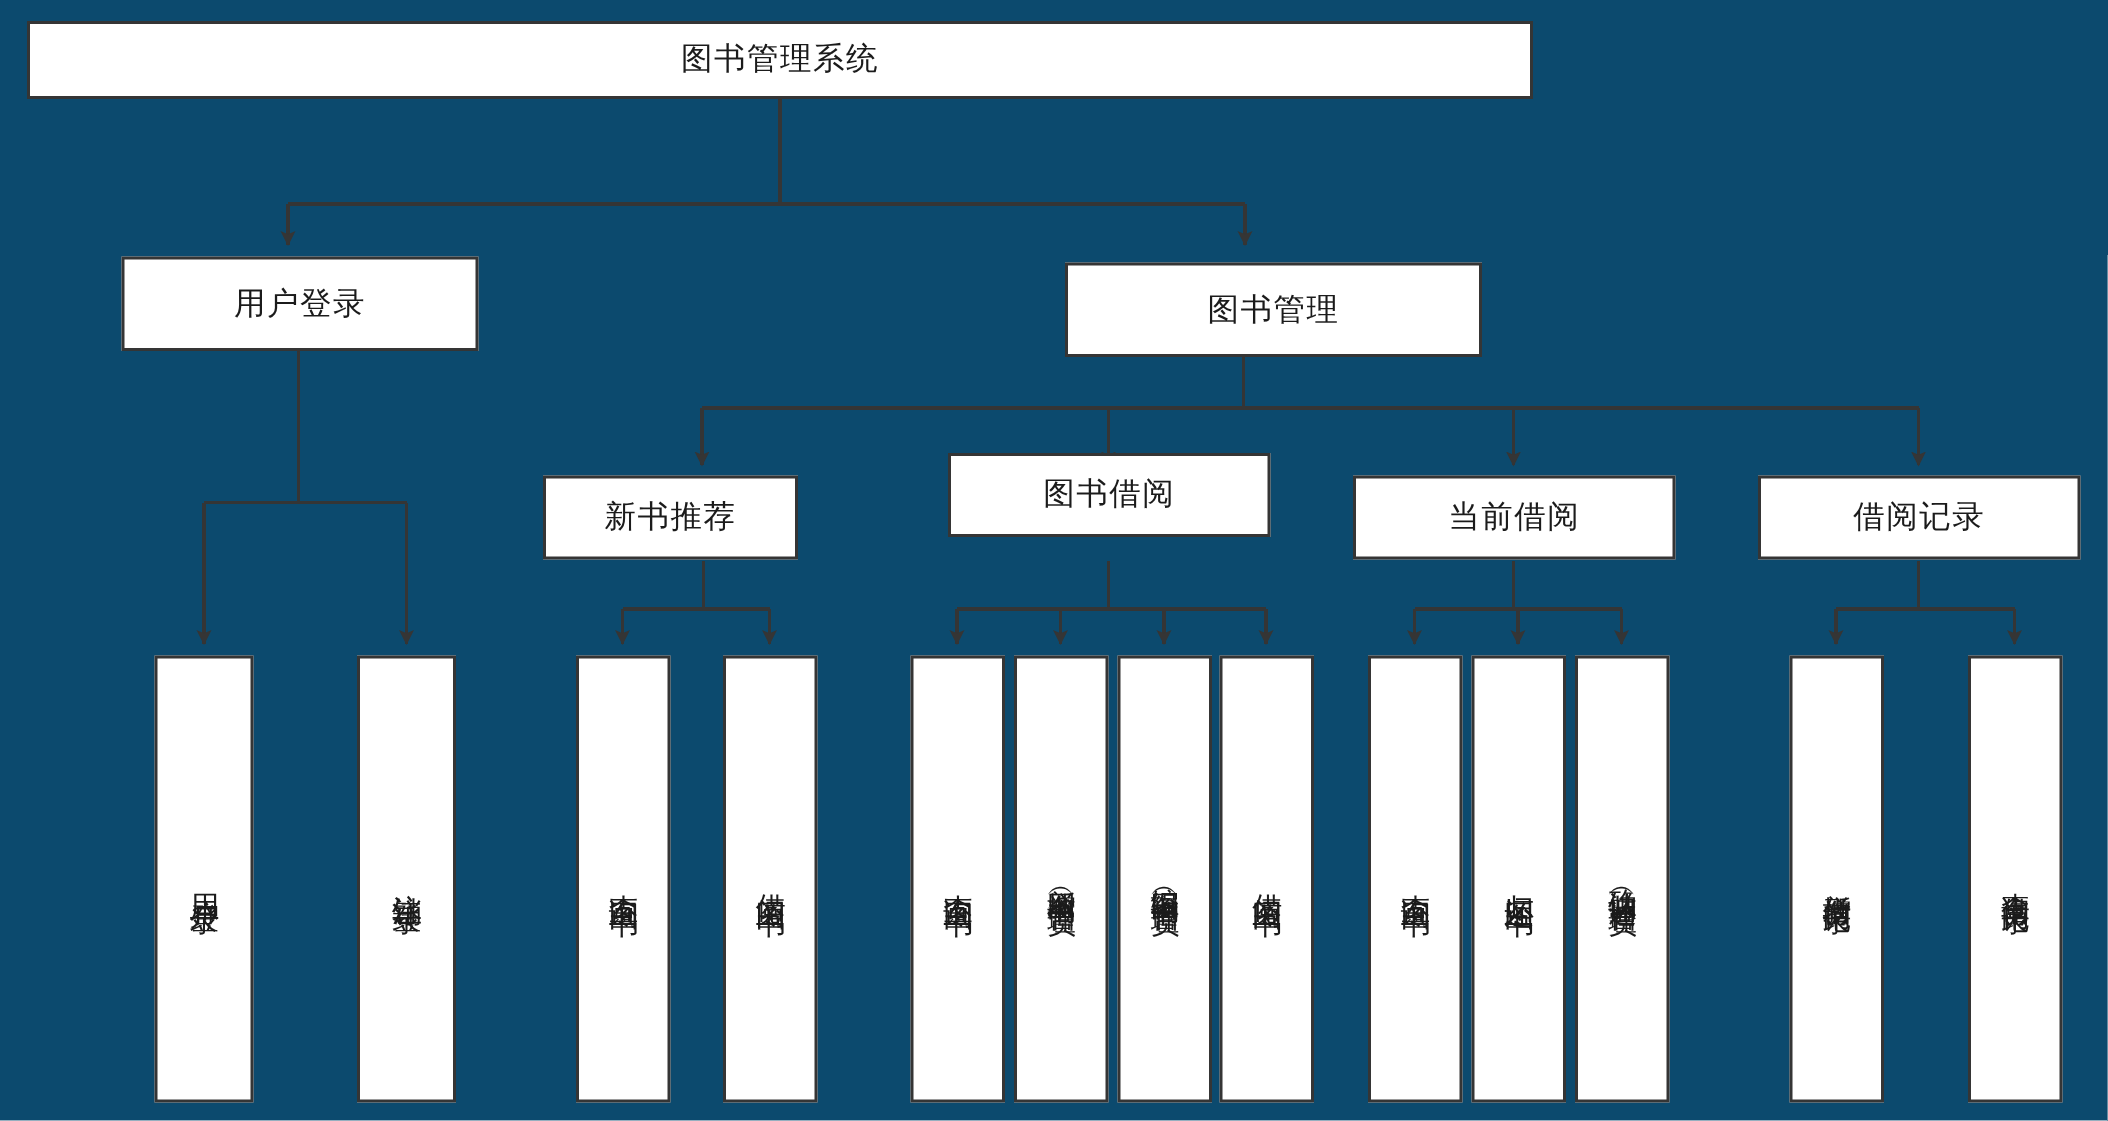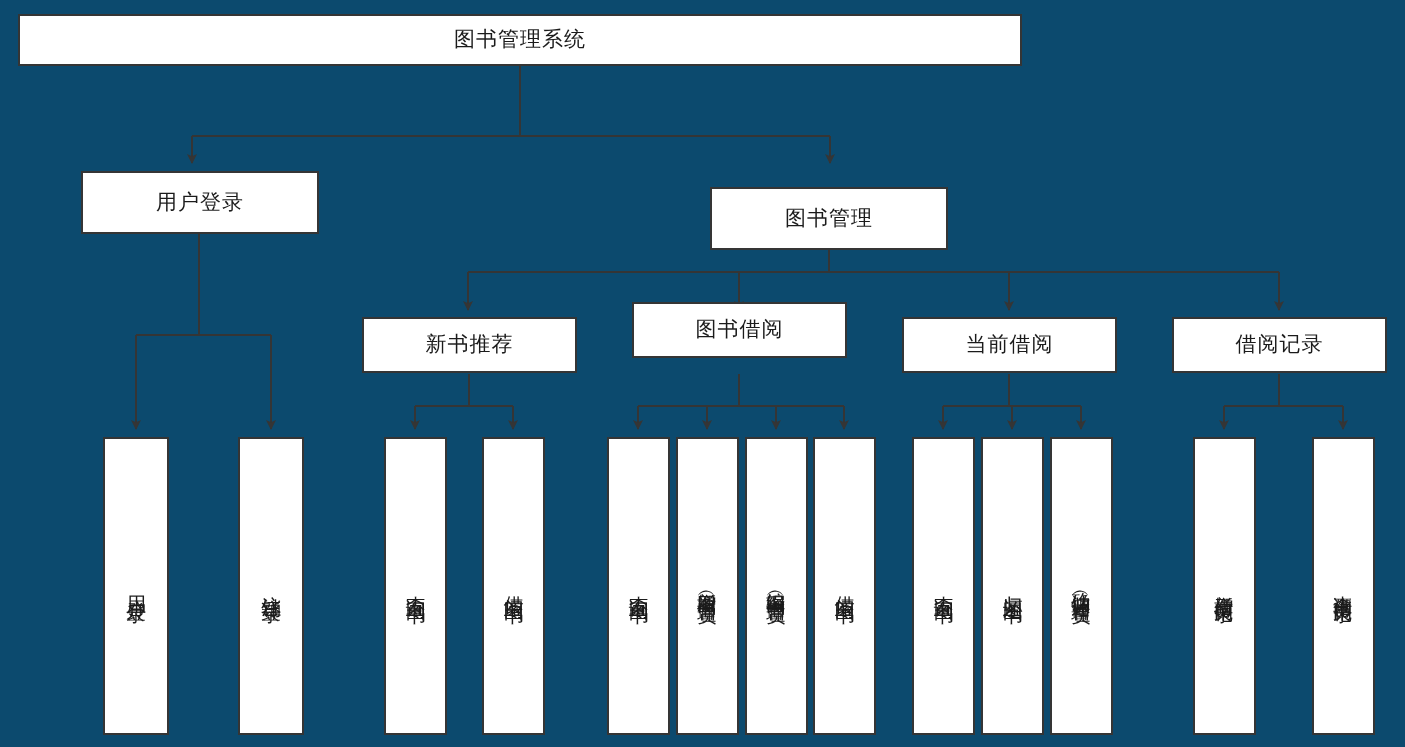--- a/index.html
+++ b/index.html
@@ -137,25 +137,25 @@
   </svg>
 
   <div class="node h root" style="left:18px; top:14px; width:1004px; height:52px;">
     <span class="label">图书管理系统</span>
   </div>
 
   <div class="node h" style="left:81px; top:171px; width:238px; height:63px;">
     <span class="label">用户登录</span>
   </div>
 
-  <div class="node h" style="left:710px; top:187px; width:238px; height:63px;">
+  <div class="node h" style="left:710px; top:175px; width:278px; height:63px;">
     <span class="label">图书管理</span>
   </div>
 
-  <div class="node h" style="left:362px; top:317px; width:215px; height:56px;">
+  <div class="node h" style="left:362px; top:317px; width:170px; height:56px;">
     <span class="label">新书推荐</span>
   </div>
 
   <div class="node h" style="left:632px; top:302px; width:215px; height:56px;">
     <span class="label">图书借阅</span>
   </div>
 
   <div class="node h" style="left:1172px; top:317px; width:215px; height:56px;">
     <span class="label">借阅记录</span>
   </div>

